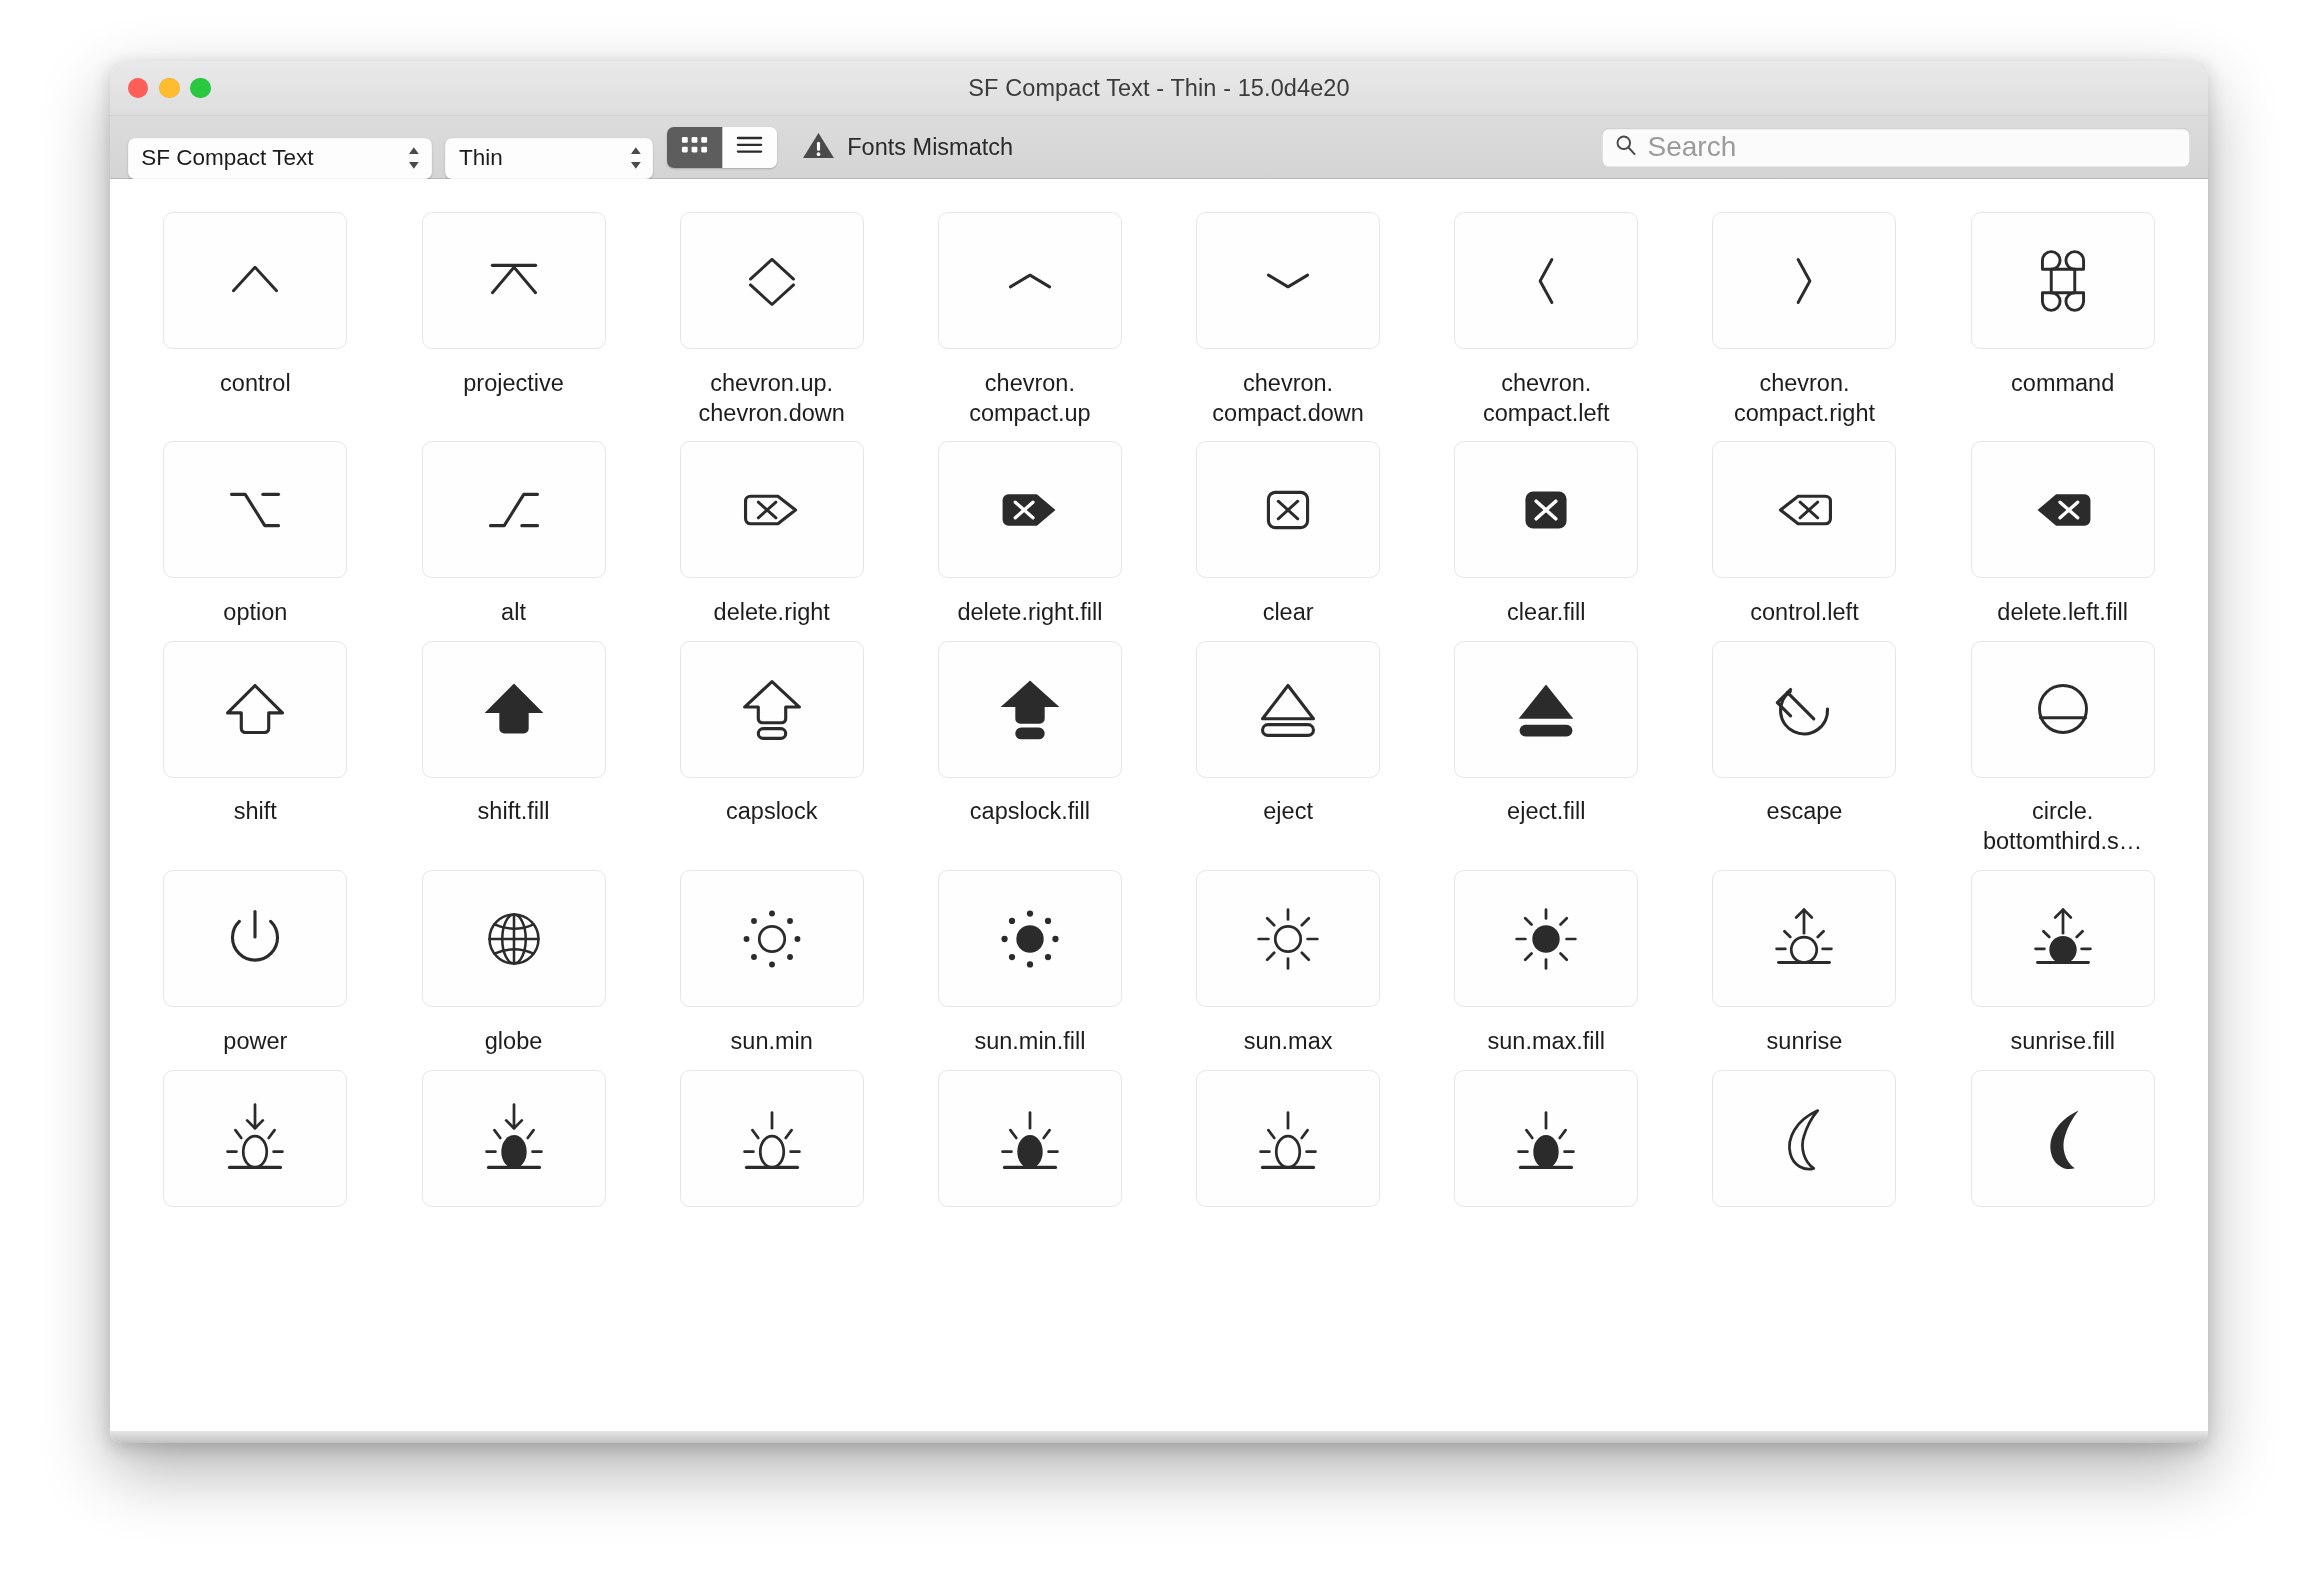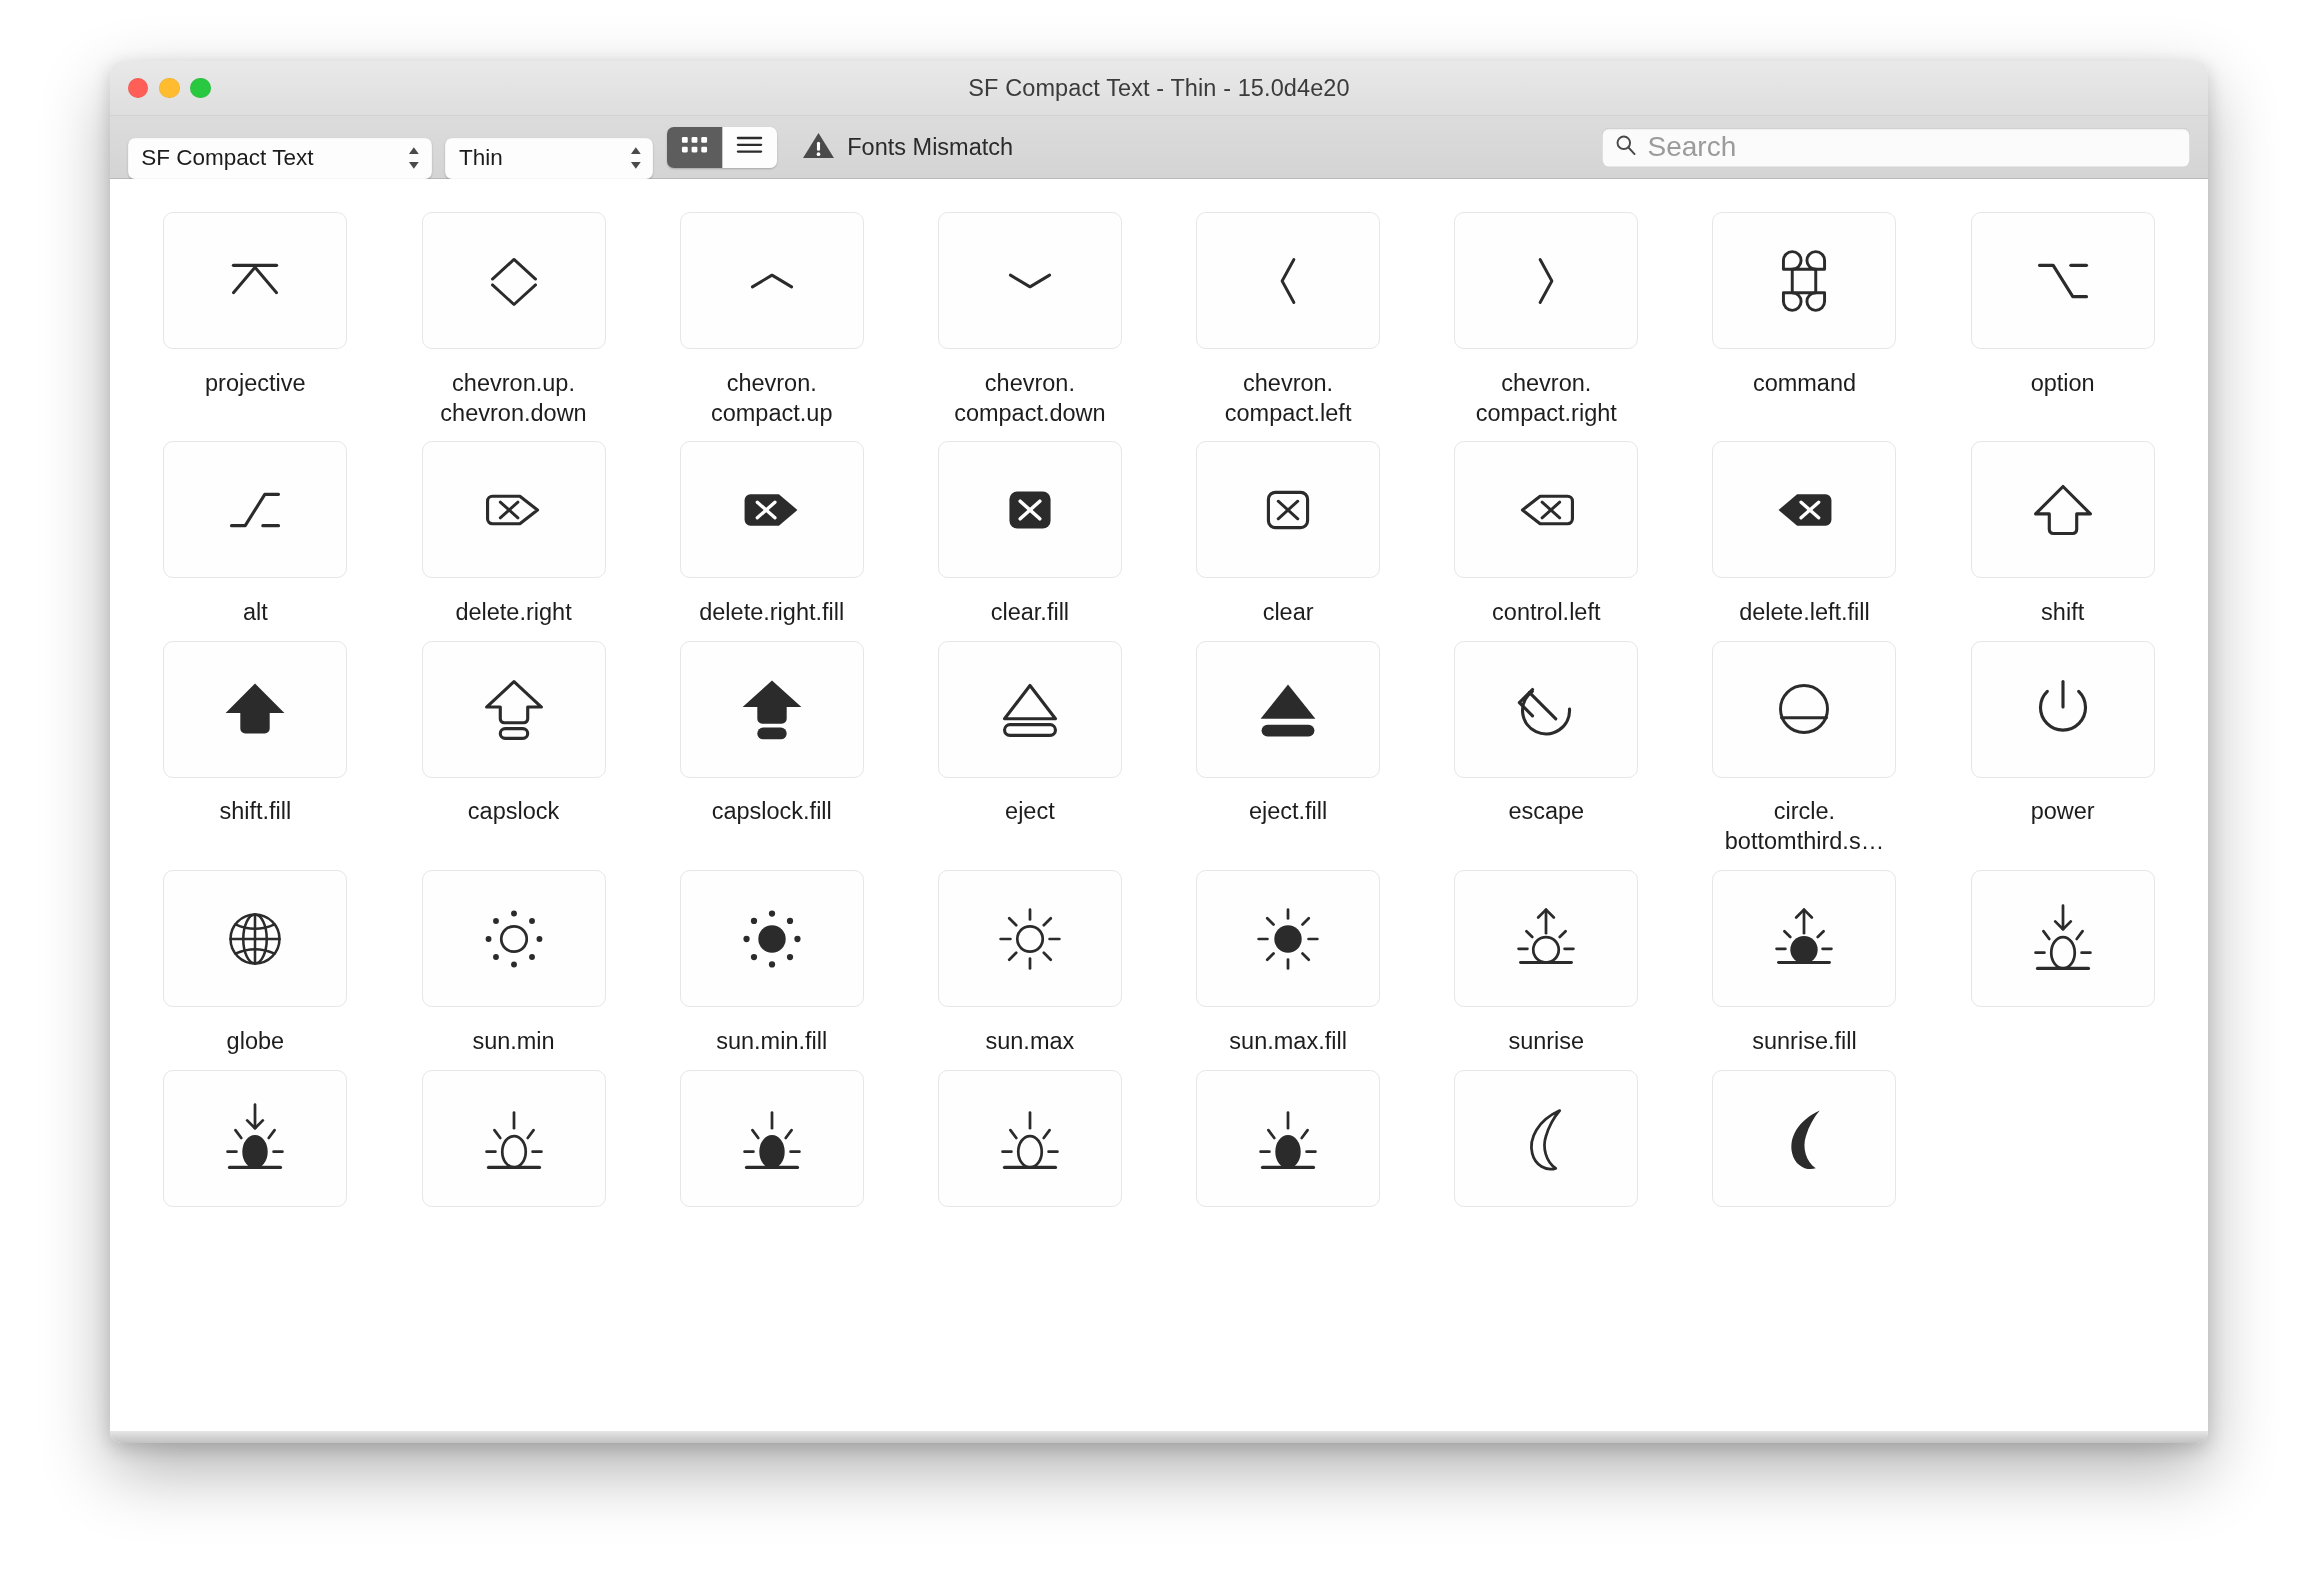--- a/index.html
+++ b/index.html
@@ -283,20 +283,28 @@
         </span>
         <input id="search-input" type="text" placeholder="Search" style="">
       </div>
     </div>
 
     <div id="content">
       <div id="grid">
           <div class="cell">
             <div class="tile">
               <svg width="94" height="94" viewBox="0 0 96 96" aria-hidden="true">
+                <polyline points="26,58 48,34 70,58" stroke="#2b2b2b" fill="none" stroke-linecap="round" stroke-linejoin="round" stroke-width="3"></polyline>
+              </svg>
+            </div>
+            <div class="glyph-label">control</div>
+          </div>
+          <div class="cell">
+            <div class="tile">
+              <svg width="94" height="94" viewBox="0 0 96 96" aria-hidden="true">
                 <line x1="26" y1="32" x2="70" y2="32" stroke="#2b2b2b" fill="none" stroke-linecap="round" stroke-linejoin="round" stroke-width="3.4"></line>
                 <polyline points="26,60 48,34 70,60" stroke="#2b2b2b" fill="none" stroke-linecap="round" stroke-linejoin="round" stroke-width="3"></polyline>
               </svg>
             </div>
             <div class="glyph-label">projective</div>
           </div>
           <div class="cell">
             <div class="tile">
               <svg width="94" height="94" viewBox="0 0 96 96" aria-hidden="true">
                 <polyline points="26,46 48,26 70,46" stroke="#2b2b2b" fill="none" stroke-linecap="round" stroke-linejoin="round" stroke-width="3"></polyline>
@@ -388,36 +396,36 @@
                 <path d="M26 32 h29 l19 16 -19 16 h-29 a6 6 0 0 1 -6 -6 v-20 a6 6 0 0 1 6 -6 z" fill="#2b2b2b"></path>
                 <line x1="33" y1="40" x2="51" y2="56" stroke="#fff" stroke-width="3.4" stroke-linecap="round"></line>
                 <line x1="51" y1="40" x2="33" y2="56" stroke="#fff" stroke-width="3.4" stroke-linecap="round"></line>
               </svg>
             </div>
             <div class="glyph-label">delete.right.fill</div>
           </div>
           <div class="cell">
             <div class="tile">
               <svg width="94" height="94" viewBox="0 0 96 96" aria-hidden="true">
+                <rect x="28" y="30" width="40" height="36" rx="7" stroke="#2b2b2b" fill="none" stroke-linecap="round" stroke-linejoin="round" stroke-width="3.2"></rect>
+                <line x1="38" y1="39" x2="58" y2="57" stroke="#2b2b2b" fill="none" stroke-linecap="round" stroke-linejoin="round" stroke-width="3"></line>
+                <line x1="58" y1="39" x2="38" y2="57" stroke="#2b2b2b" fill="none" stroke-linecap="round" stroke-linejoin="round" stroke-width="3"></line>
+              </svg>
+            </div>
+            <div class="glyph-label">clear</div>
+          </div>
+          <div class="cell">
+            <div class="tile">
+              <svg width="94" height="94" viewBox="0 0 96 96" aria-hidden="true">
                 <rect x="27" y="29" width="42" height="38" rx="8" fill="#2b2b2b"></rect>
                 <line x1="38" y1="39" x2="58" y2="57" stroke="#fff" stroke-width="3.6" stroke-linecap="round"></line>
                 <line x1="58" y1="39" x2="38" y2="57" stroke="#fff" stroke-width="3.6" stroke-linecap="round"></line>
               </svg>
             </div>
             <div class="glyph-label">clear.fill</div>
-          </div>
-          <div class="cell">
-            <div class="tile">
-              <svg width="94" height="94" viewBox="0 0 96 96" aria-hidden="true">
-                <rect x="28" y="30" width="40" height="36" rx="7" stroke="#2b2b2b" fill="none" stroke-linecap="round" stroke-linejoin="round" stroke-width="3.2"></rect>
-                <line x1="38" y1="39" x2="58" y2="57" stroke="#2b2b2b" fill="none" stroke-linecap="round" stroke-linejoin="round" stroke-width="3"></line>
-                <line x1="58" y1="39" x2="38" y2="57" stroke="#2b2b2b" fill="none" stroke-linecap="round" stroke-linejoin="round" stroke-width="3"></line>
-              </svg>
-            </div>
-            <div class="glyph-label">clear</div>
           </div>
           <div class="cell">
             <div class="tile">
               <svg width="94" height="94" viewBox="0 0 96 96" aria-hidden="true">
                 <path d="M70 34 h-28 l-18 14 18 14 h28 a5 5 0 0 0 5 -5 v-18 a5 5 0 0 0 -5 -5 z" stroke="#2b2b2b" fill="none" stroke-linecap="round" stroke-linejoin="round" stroke-width="3.2"></path>
                 <line x1="44" y1="40" x2="62" y2="56" stroke="#2b2b2b" fill="none" stroke-linecap="round" stroke-linejoin="round" stroke-width="3"></line>
                 <line x1="62" y1="40" x2="44" y2="56" stroke="#2b2b2b" fill="none" stroke-linecap="round" stroke-linejoin="round" stroke-width="3"></line>
               </svg>
             </div>
             <div class="glyph-label">control.left</div>

